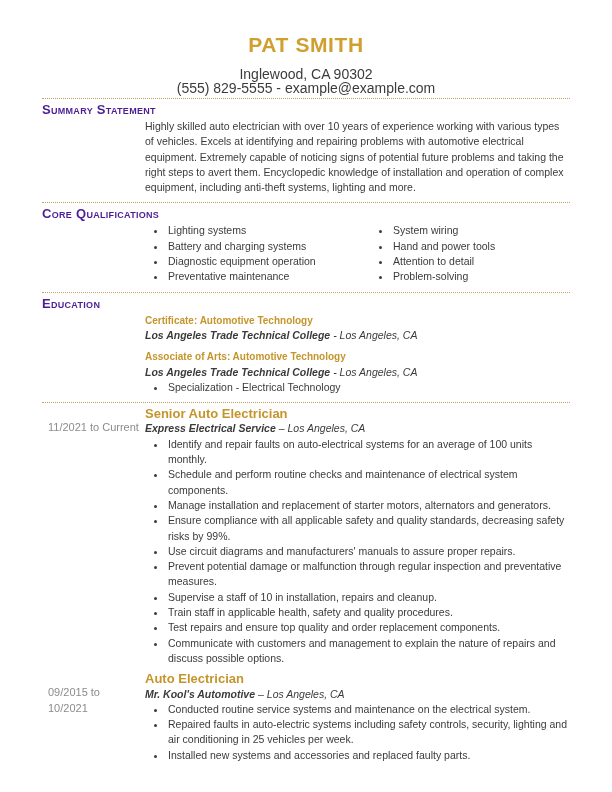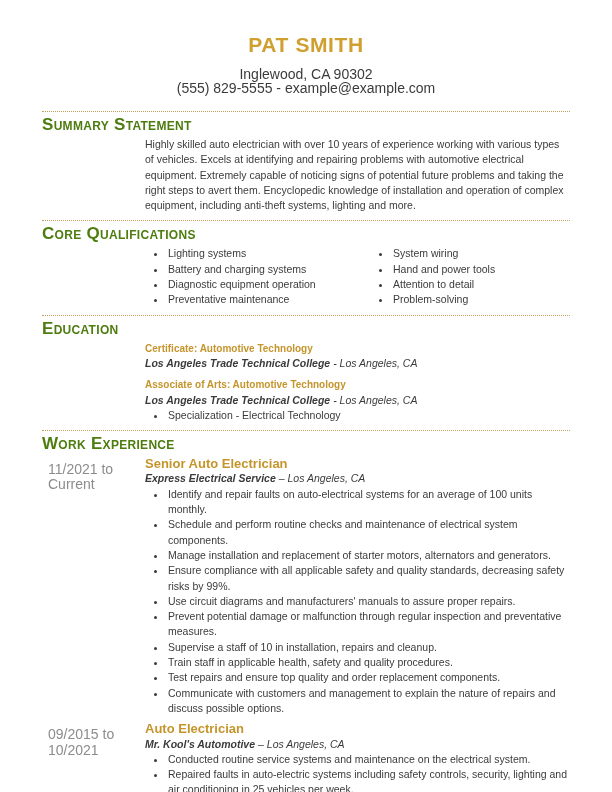--- a/index.html
+++ b/index.html
@@ -9,36 +9,36 @@
     height: 792px;
     margin: 0 auto;
     background: #ffffff;
     padding: 33px 42px 0 42px;
     font-family: "Liberation Sans", sans-serif;
     color: #3b3b3b;
     overflow: hidden;
     position: relative;
   }
   
-  .resume-header { text-align: center; margin-bottom: 16px; }
+  .resume-header { text-align: center; margin-bottom: 3px; }
   .name {
     color: #cf9f2f;
     font-size: 21px;
     font-weight: bold;
     letter-spacing: 0.6px;
     margin-bottom: 10px;
   }
   .contact-line { font-size: 14px; line-height: 14px; color: #3b3b3b; }
   
   .section { border-top: 1px dotted #c5a05a; padding: 3px 0 7px 0; }
   .section-title {
-    color: #4d7c0f;
+    color: #4c1d95;
     font-weight: bold;
     font-variant: small-caps;
-    font-size: 17px;
+    font-size: 13px;
     letter-spacing: 0.3px;
     margin-bottom: 2px;
   }
   .section-body { margin-left: 103px; font-size: 10.5px; line-height: 15.3px; }
   
   ul.bullets { list-style: disc; padding-left: 22px; margin: 0; }
   ul.bullets li { padding-left: 1px; }
   
   .qual-cols { display: flex; }
   .qual-cols ul.bullets { margin: 0; }
@@ -50,23 +50,23 @@
   .degree { color: #c5952c; font-weight: bold; font-size: 10px; }
   .inst-line { font-style: italic; }
   .inst-name { font-weight: bold; }
   .inst-loc { margin-left: 3px; }
   
   .job { position: relative; margin-bottom: 5px; }
   .job:last-child { margin-bottom: 0; }
   .job-dates {
     position: absolute;
     left: -97px;
-    top: 6px;
+    top: 14px;
     width: 94px;
-    font-size: 14px;
+    font-size: 11px;
     color: #8c8c8c;
   }
   .job-title { color: #c5952c; font-weight: bold; font-size: 13px; }
 </style>
 </head>
 <body>
 
 <div class="page">
 
   <div class="resume-header">
@@ -122,21 +122,20 @@
         </div>
         <ul class="bullets">
 
         <li>Specialization - Electrical Technology</li>
           </ul>
       </div>
     </div>
   </div>
 
   <div class="section">
-    <div class="section-title">Work Experience</div>
     <div class="section-body">
       <div class="job">
         <div class="job-dates">11/2021 to Current</div>
         <div class="job-title">Senior Auto Electrician</div>
         <div class="inst-line">
           <span class="inst-name">Express Electrical Service</span><span class="inst-loc">– Los Angeles, CA</span>
         </div>
         <ul class="bullets">
 
         <li>Identify and repair faults on auto-electrical systems for an average of 100 units monthly.</li>

